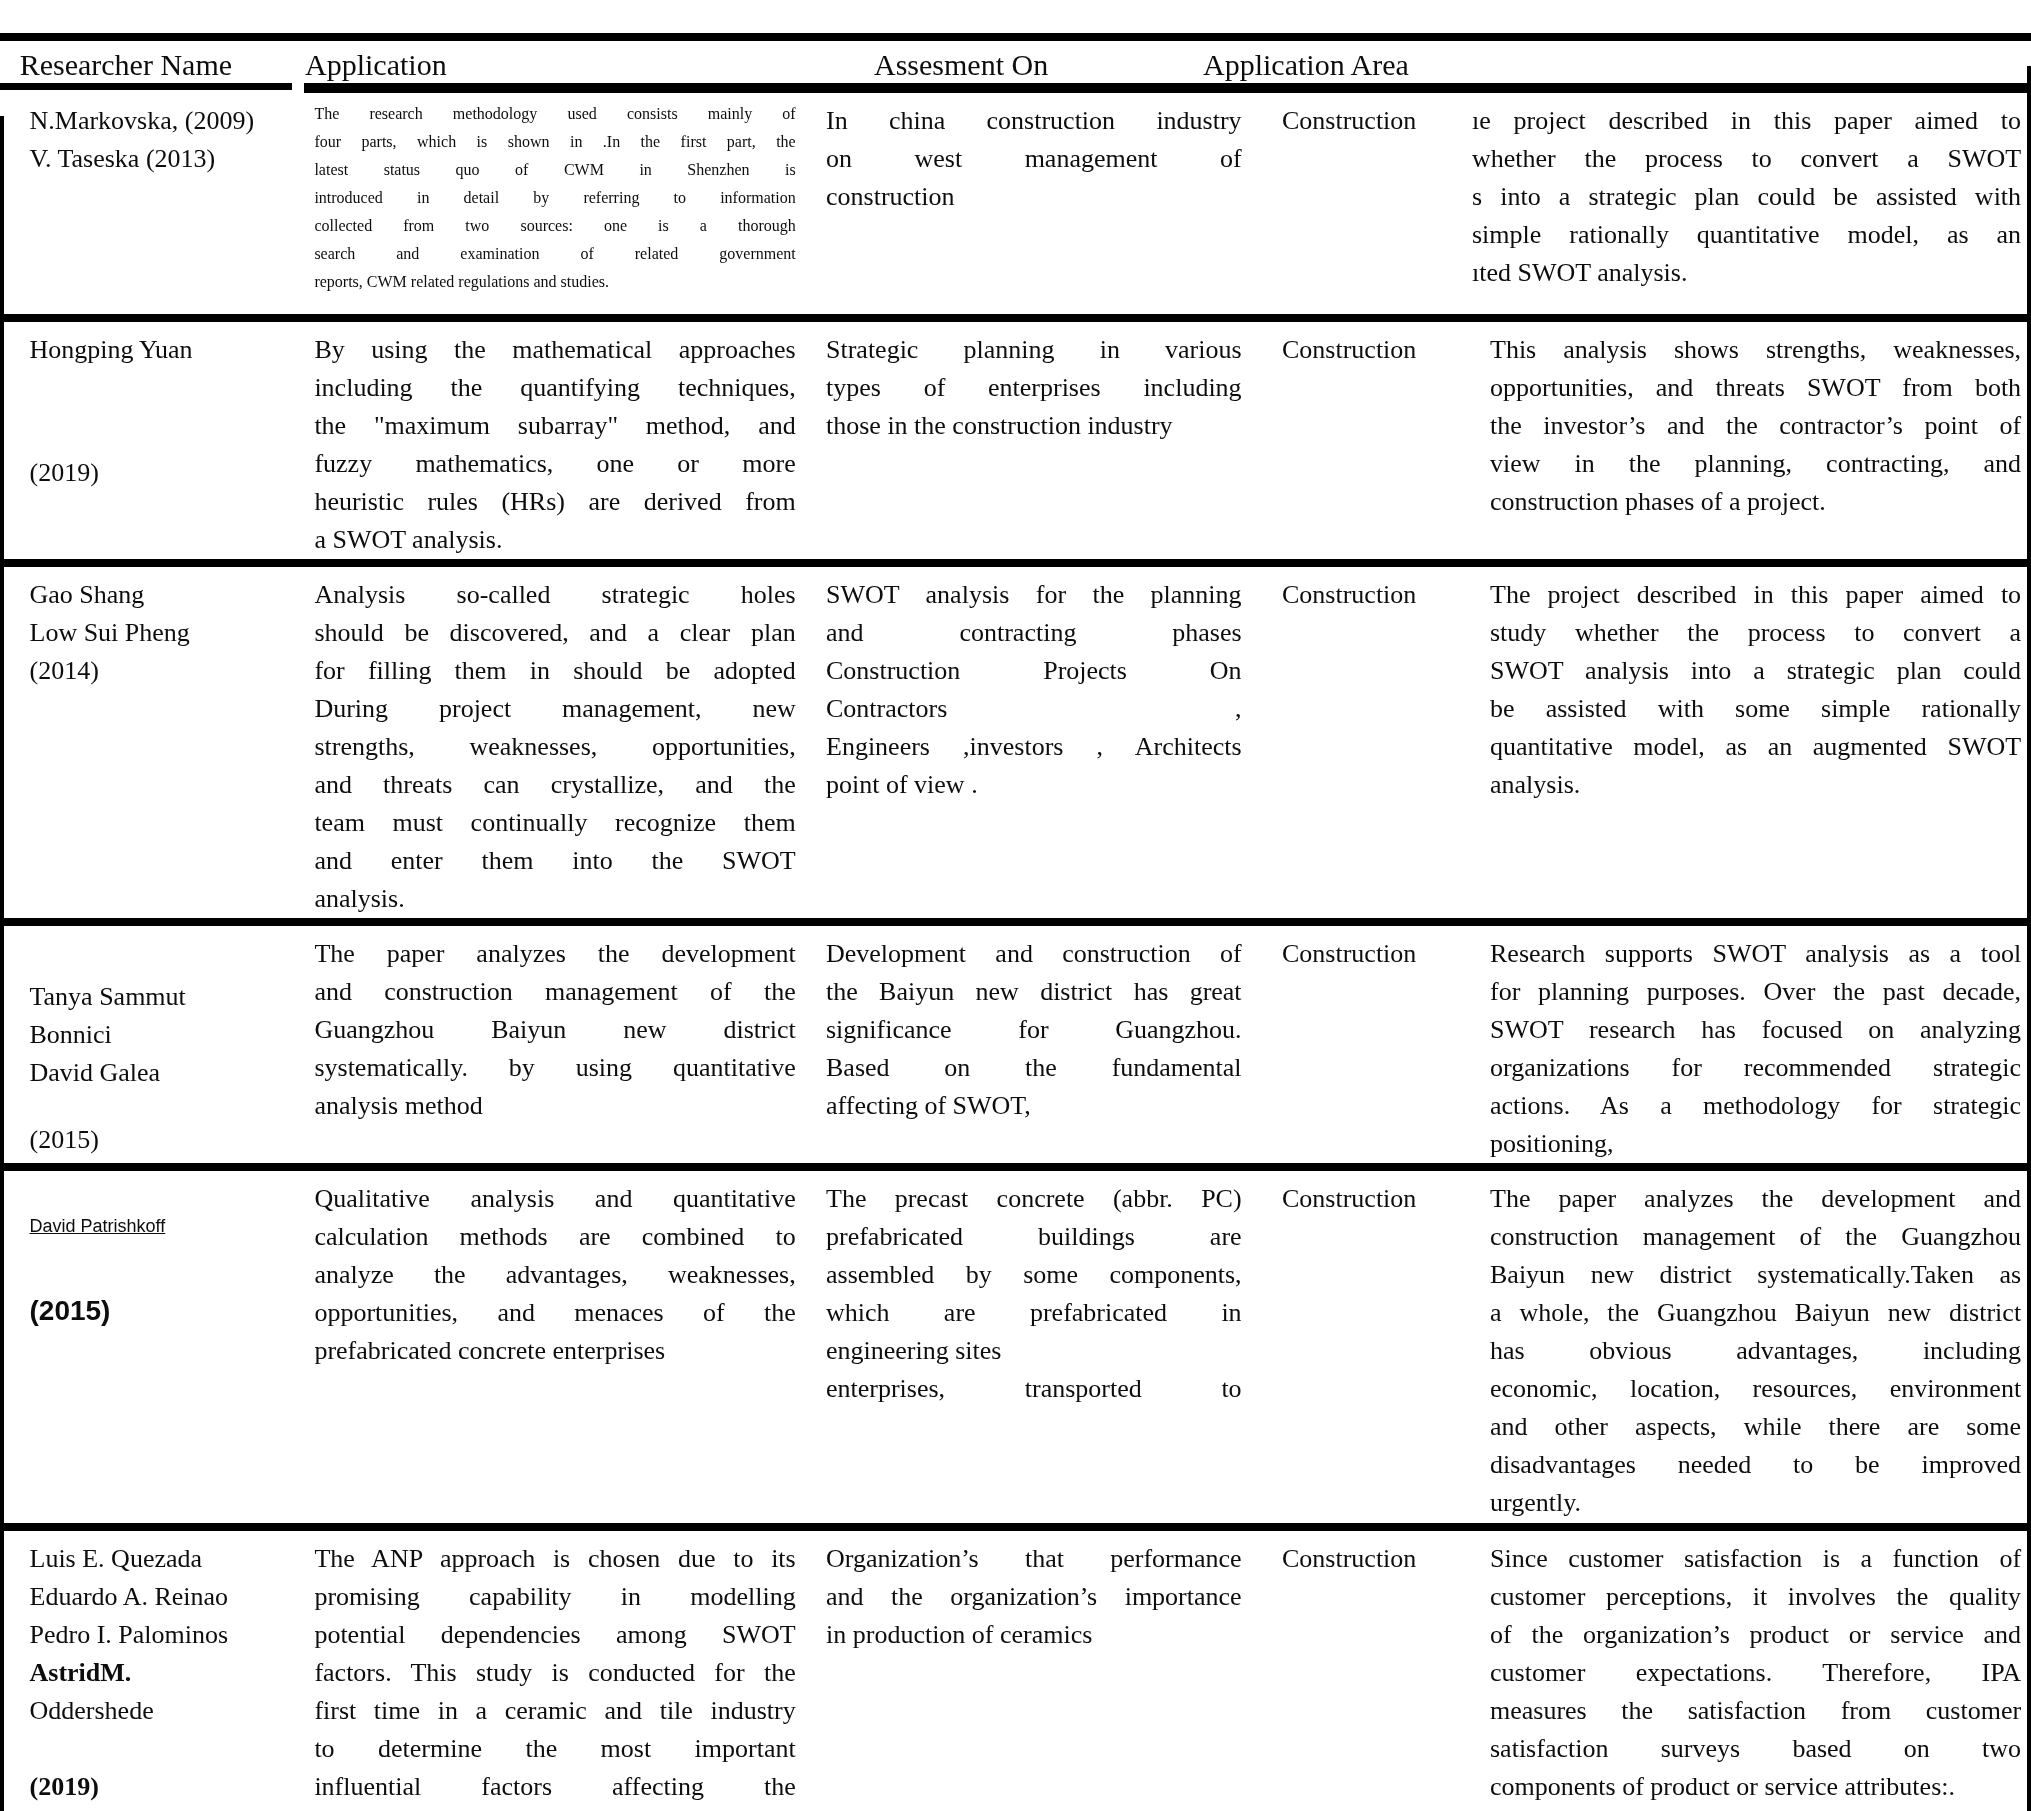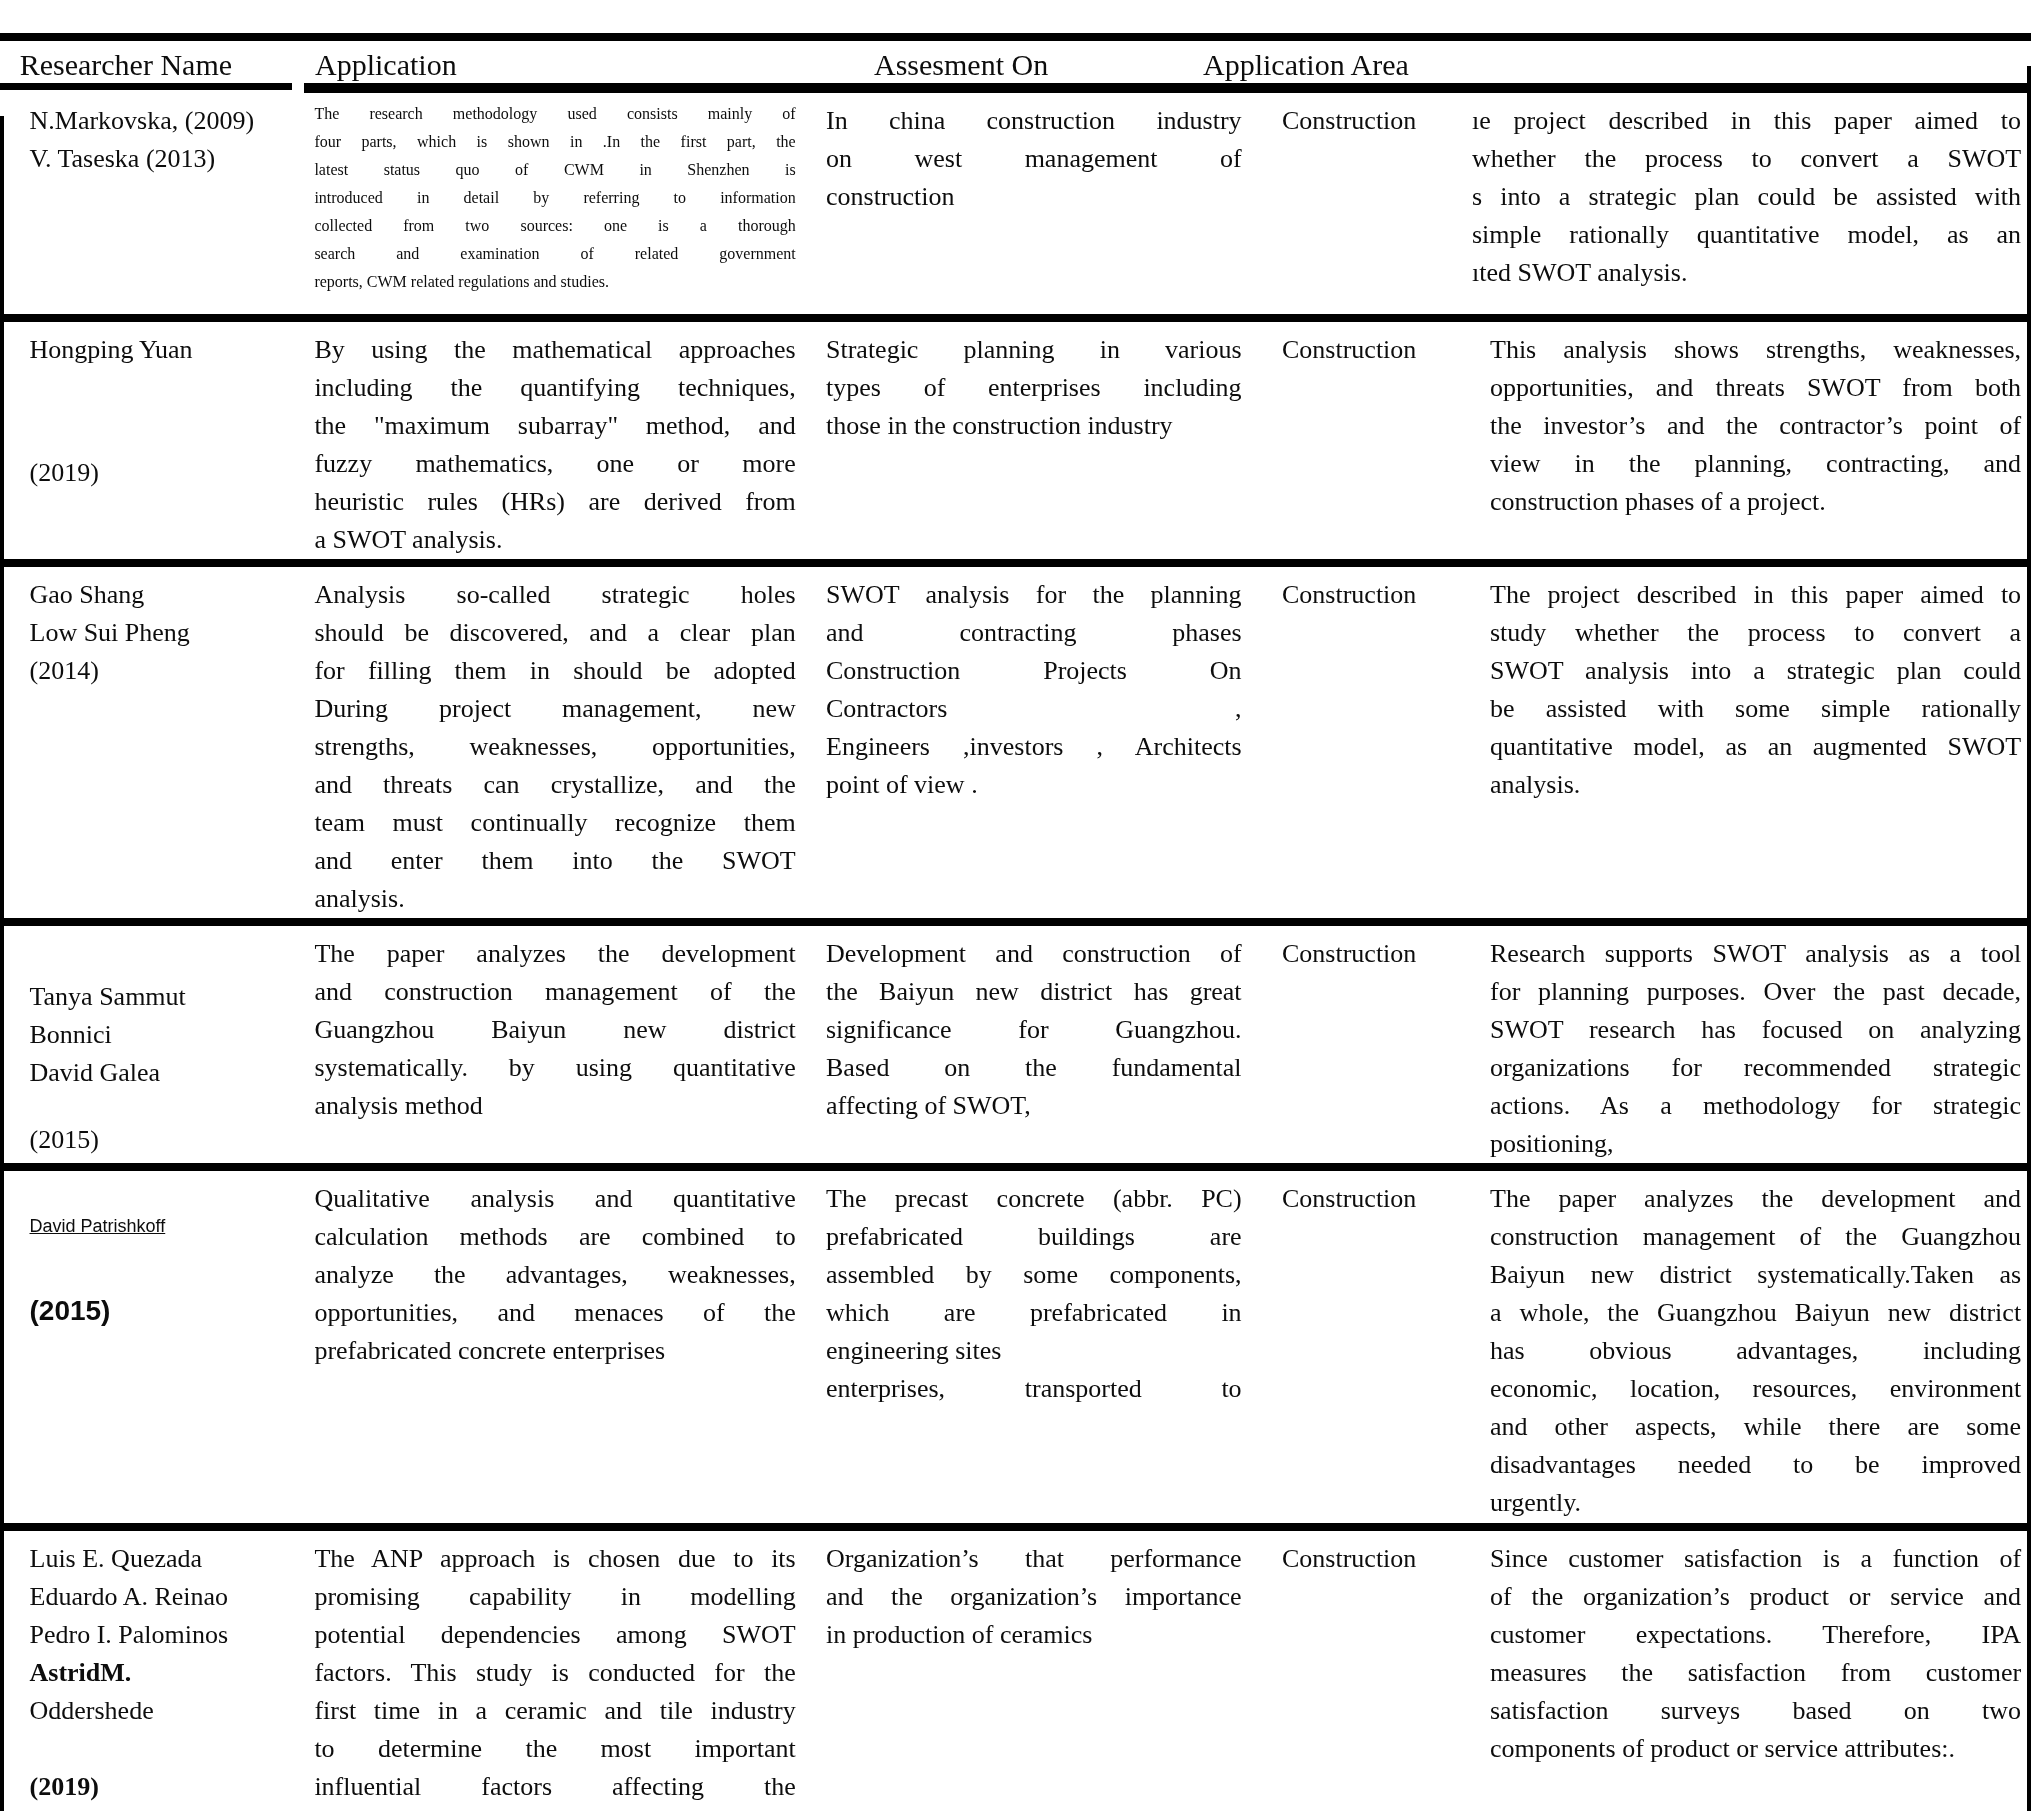--- a/index.html
+++ b/index.html
@@ -11,21 +11,21 @@
   .v-border-left  { position:absolute; left:0; top:83px; bottom:0; width:3.6px; background:#000; }
   .v-border-right { position:absolute; right:0; top:33px; bottom:0; width:4.5px; background:#000; }
 
   
   .top-rule { margin-top:33px; height:8px; background:#000; }
 
   
   .thead { position:relative; height:42px; }
   .thead .hlabel { position:absolute; top:7.2px; font-size:30px; white-space:nowrap; }
   .h-researcher { left:19.7px; }
-  .h-application { left:315px; }
+  .h-application { left:305px; }
   .h-assessment { left:874px; }
   .h-area { left:1203px; }
 
   
   .head-rule { position:relative; height:9.9px; background:#000; }
   .head-rule .notch { position:absolute; left:292px; top:0; bottom:0; width:11.6px; background:#fff; }
   .head-rule .thin  { position:absolute; left:0; width:292px; bottom:0; height:2.7px; background:#fff; }
 
   
   .row { display:grid; grid-template-columns:309px 493px 445px 210px 1fr;
@@ -259,20 +259,21 @@
         <div class="ln">performance.</div>
       </div>
     <div class="cell c3">
         <div class="ln jl">Organization’s that performance</div>
         <div class="ln jl">and the organization’s importance</div>
         <div class="ln">in production of ceramics</div>
       </div>
     <div class="cell c4">Construction</div>
     <div class="cell c5">
         <div class="ln jl">Since customer satisfaction is a function of</div>
+        <div class="ln jl">customer perceptions, it involves the quality</div>
         <div class="ln jl">of the organization’s product or service and</div>
         <div class="ln jl">customer expectations. Therefore, IPA</div>
         <div class="ln jl">measures the satisfaction from customer</div>
         <div class="ln jl">satisfaction surveys based on two</div>
         <div class="ln">components of product or service attributes:.</div>
       </div>
   </div>
 </div>
 
 

